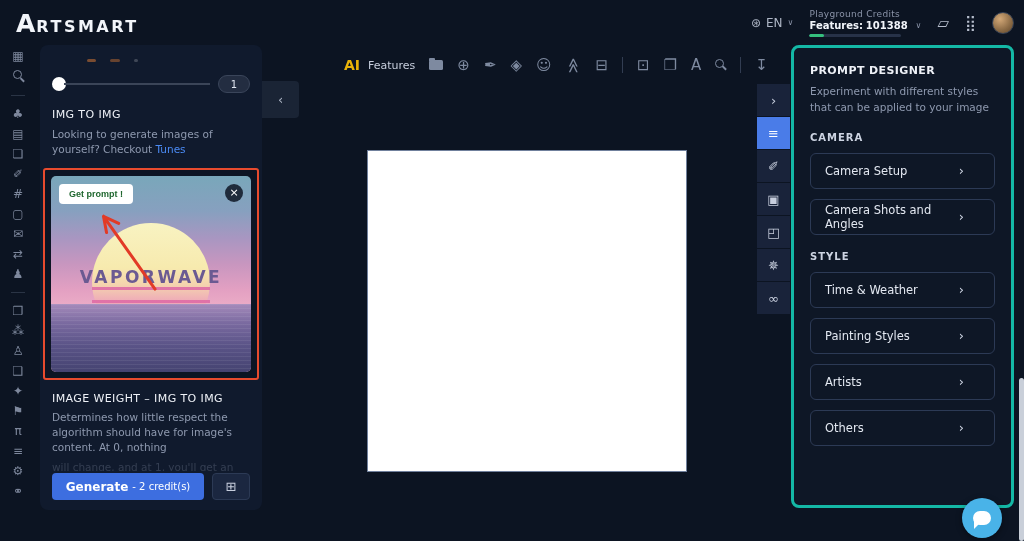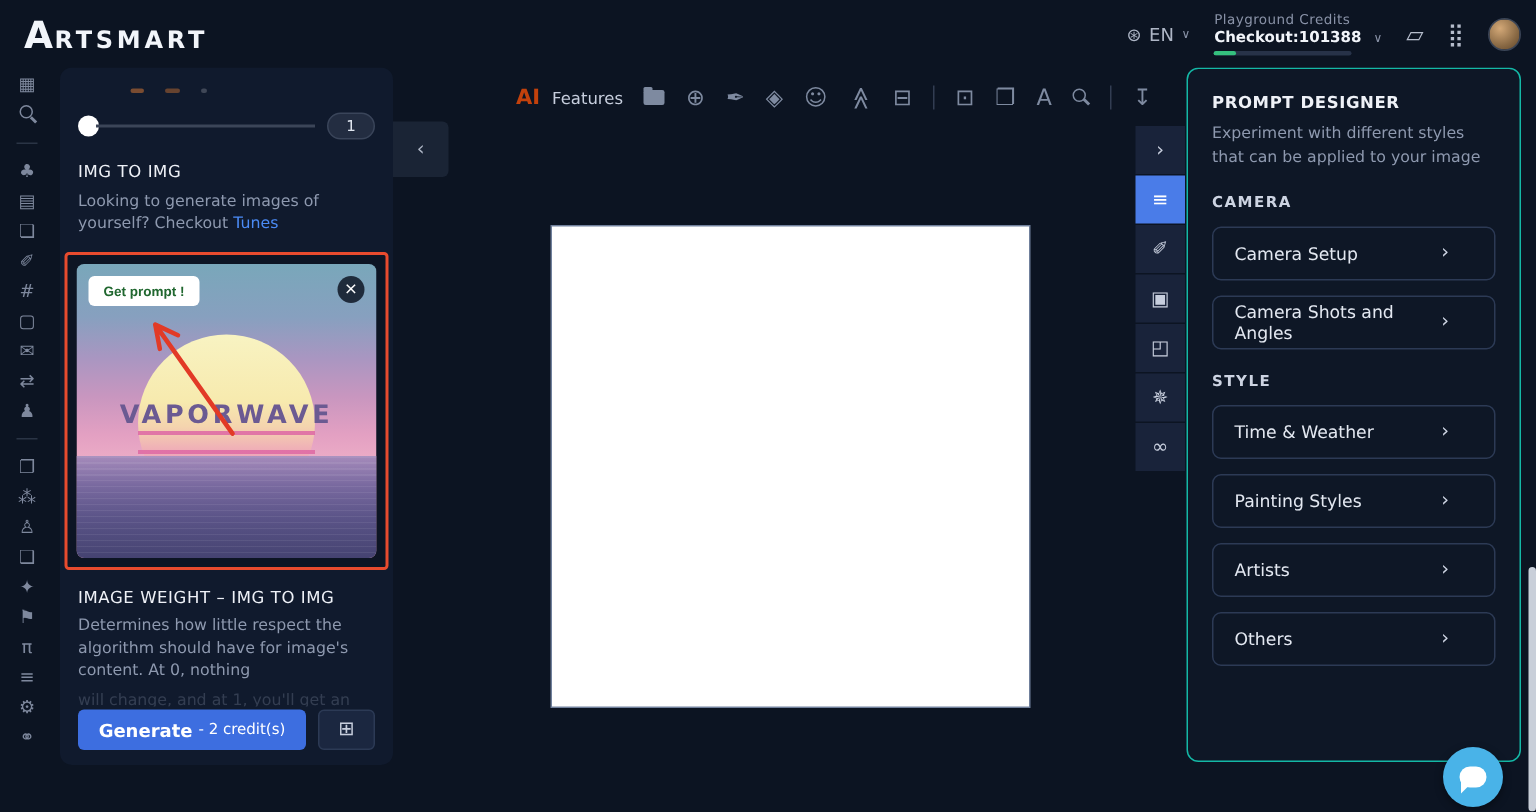--- a/index.html
+++ b/index.html
@@ -70,33 +70,33 @@
   
   .iw-desc { font-size:10.5px; line-height:1.4; color:#8e99af; margin-top:5px; }
   .iw-fade { opacity:.28; height:11px; overflow:hidden; }
   .gen-row { position:absolute; left:12px; right:12px; bottom:10px; display:flex; gap:8px; }
   .gen-btn { flex:1; height:27px; background:#3d6ee0; border:none; border-radius:4px; color:#fff; font-weight:700; font-size:12px; display:flex; align-items:center; justify-content:center; gap:4px; cursor:pointer; font-family:inherit; }
   .gen-suffix { font-weight:400; font-size:10px; }
   .sq-btn { width:38px; height:27px; background:#1b2740; border:1px solid #2c3a55; border-radius:4px; color:#c7cedd; font-size:13px; display:flex; align-items:center; justify-content:center; cursor:pointer; }
   .collapse-left { position:absolute; left:262px; top:81px; width:37px; height:37px; background:#1a2435; border-radius:0 4px 4px 0; color:#aeb6c6; font-size:13px; display:flex; align-items:center; justify-content:center; cursor:pointer; z-index:1; }
   
   .toolbar { position:absolute; left:344px; top:51px; height:28px; display:flex; align-items:center; gap:14px; }
-  .ai-label { color:#c2410c; font-weight:700; font-size:14px; }
+  .ai-label { color:#eab308; font-weight:700; font-size:14px; }
   .features-label { color:#c7cedd; font-size:11px; margin-left:-6px; }
   .ticon { color:#7e8aa0; font-size:15px; line-height:15px; cursor:pointer; }
   .tsep { width:1px; height:16px; background:#323d52; }
   .rot90 { display:inline-block; transform:rotate(-90deg); }
   
   .canvas { position:absolute; left:368px; top:151px; width:318px; height:320px; background:#fff; box-shadow:0 0 0 1px #70809c; }
   
   .rtabs { position:absolute; left:757px; top:84px; width:33px; display:flex; flex-direction:column; gap:1px; z-index:3; }
   .rtab { width:33px; height:32px; background:#19233a; color:#c7cedd; display:flex; align-items:center; justify-content:center; font-size:13px; cursor:pointer; }
   .rtab.active { background:#4a7ce8; color:#fff; }
   
-  .rpanel { position:absolute; left:791px; top:45px; width:223px; height:463px; background:#0e1726; border:1px solid #14b8a6; border-radius:8px; padding:16px 16px; z-index:2; }
+  .rpanel { position:absolute; left:791px; top:45px; width:223px; height:463px; background:#0e1726; border:3px solid #14b8a6; border-radius:8px; padding:16px 16px; z-index:2; }
   .rp-title { font-size:11px; font-weight:700; letter-spacing:.4px; color:#eef1f7; }
   .rp-sub { font-size:10.5px; line-height:1.5; color:#8e99af; margin-top:7px; }
   .rp-sec { font-size:10px; font-weight:700; letter-spacing:1px; color:#cdd4e2; margin:16px 0 10px; }
   .rp-item { height:36px; border:1px solid #2c3a55; border-radius:6px; display:flex; align-items:center; justify-content:space-between; padding:0 30px 0 14px; margin-bottom:10px; cursor:pointer; background:transparent; }
   .rp-item-label { font-size:11.5px; color:#e3e8f1; }
   .rp-item-chev { font-size:13px; color:#cfd6e4; }
   
   .scroll-thumb { position:absolute; right:0; top:378px; width:5px; height:163px; background:#c9cfd9; border-radius:3px; z-index:9; }
   .chat-fab { position:absolute; left:962px; top:498px; width:40px; height:40px; border-radius:50%; background:#49b3e8; display:flex; align-items:center; justify-content:center; cursor:pointer; z-index:10; box-shadow:0 2px 6px rgba(0,0,0,.4); }
   .icon-bubble { position:relative; width:18px; height:14px; background:#fff; border-radius:8px; }
@@ -112,21 +112,21 @@
   </div>
   <div class="top-right">
     <div class="lang">
       <i class="glyph">⊛</i>
       <span>EN</span>
       <span class="chev">∨</span>
     </div>
     <div class="credits">
       <div class="credits-title">Playground Credits</div>
       <div class="credits-row">
-        <span class="credits-label">Checkout:</span>
+        <span class="credits-label">Features:</span>
         <span class="credits-value">101388</span>
         <span class="chev">∨</span>
       </div>
       <div class="credits-bar">
         <div class="credits-fill" style="width: 16%;"></div>
       </div>
     </div>
     <span class="hicon">▱</span>
     <span class="hicon">⣿</span>
     <div class="avatar"></div>

